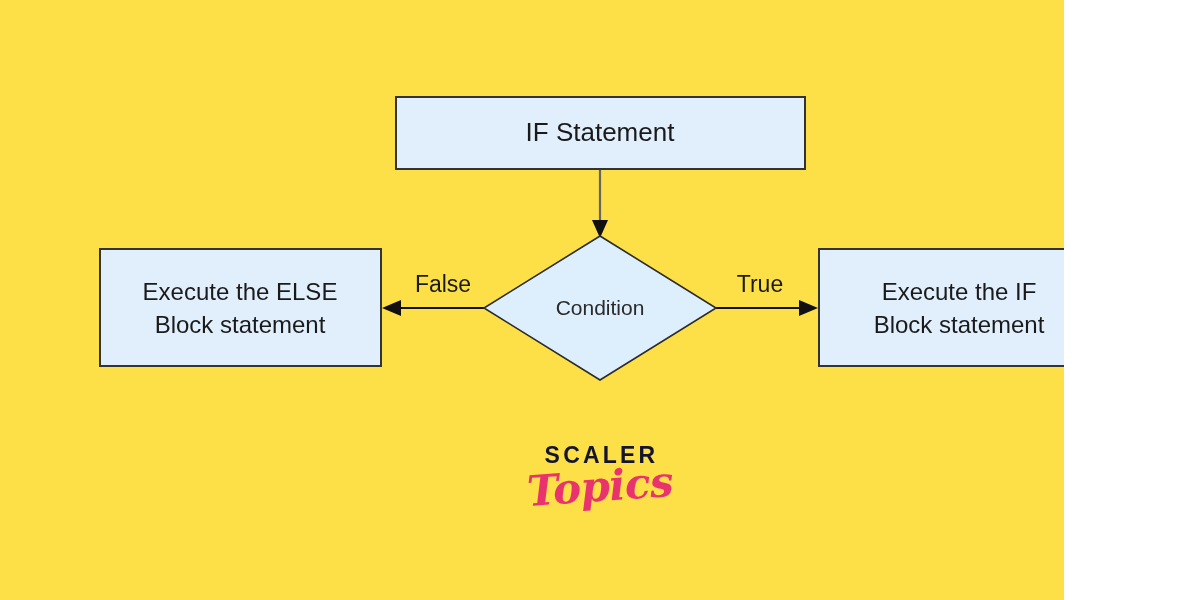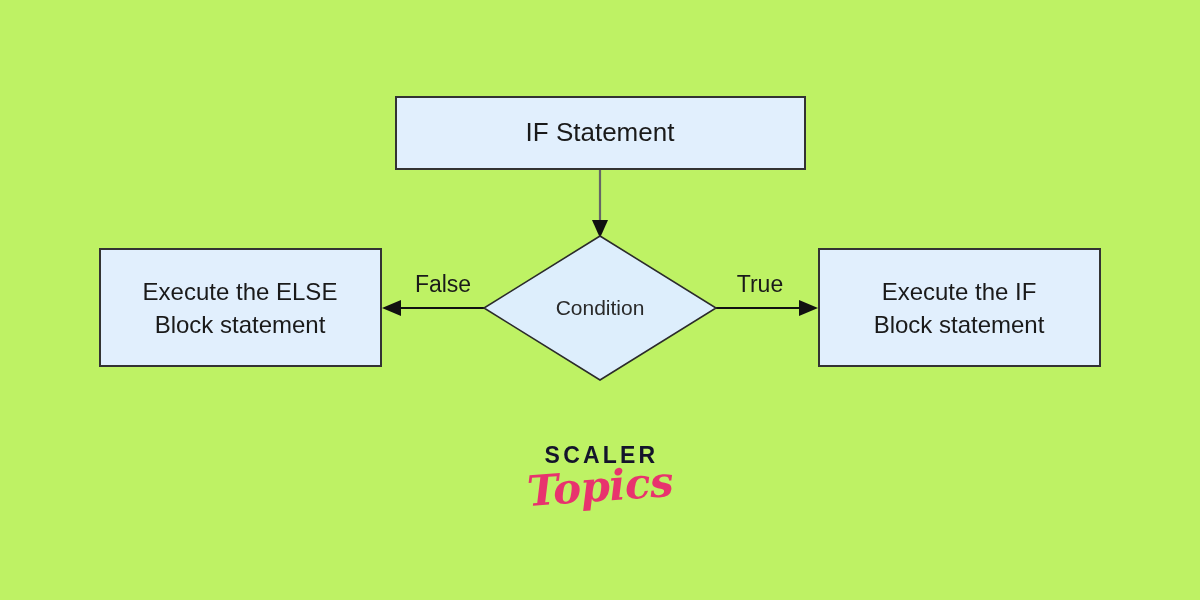--- a/index.html
+++ b/index.html
@@ -6,23 +6,23 @@
   html, body {
     margin: 0;
     padding: 0;
     background: #ffffff;
   }
   body {
     font-family: "Liberation Sans", sans-serif;
   }
   #canvas {
     position: relative;
-    width: 1200px;
+    width: 1064px;
     height: 600px;
-    background: #bef264;
+    background: #fde047;
     overflow: hidden;
   }
   #flow-svg {
     position: absolute;
     left: 0;
     top: 0;
     width: 1200px;
     height: 600px;
   }
   .node-shape {

